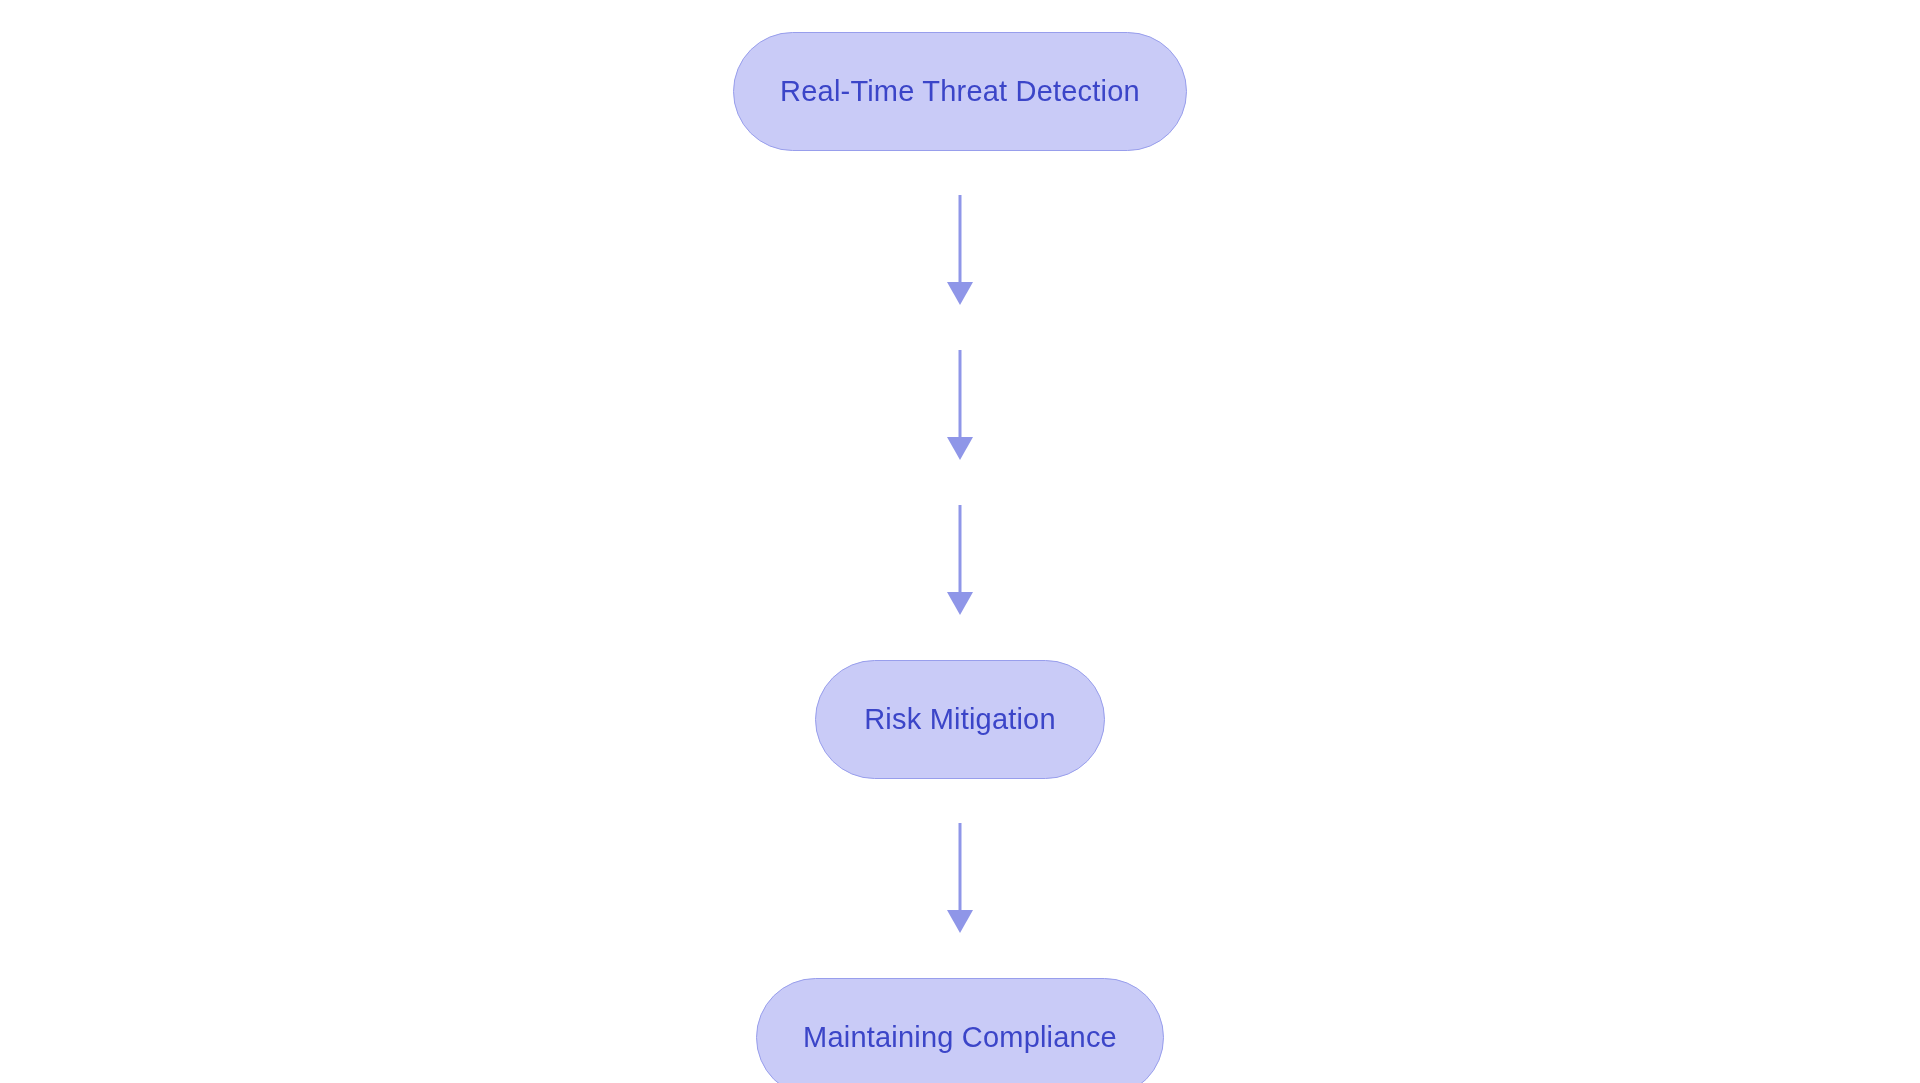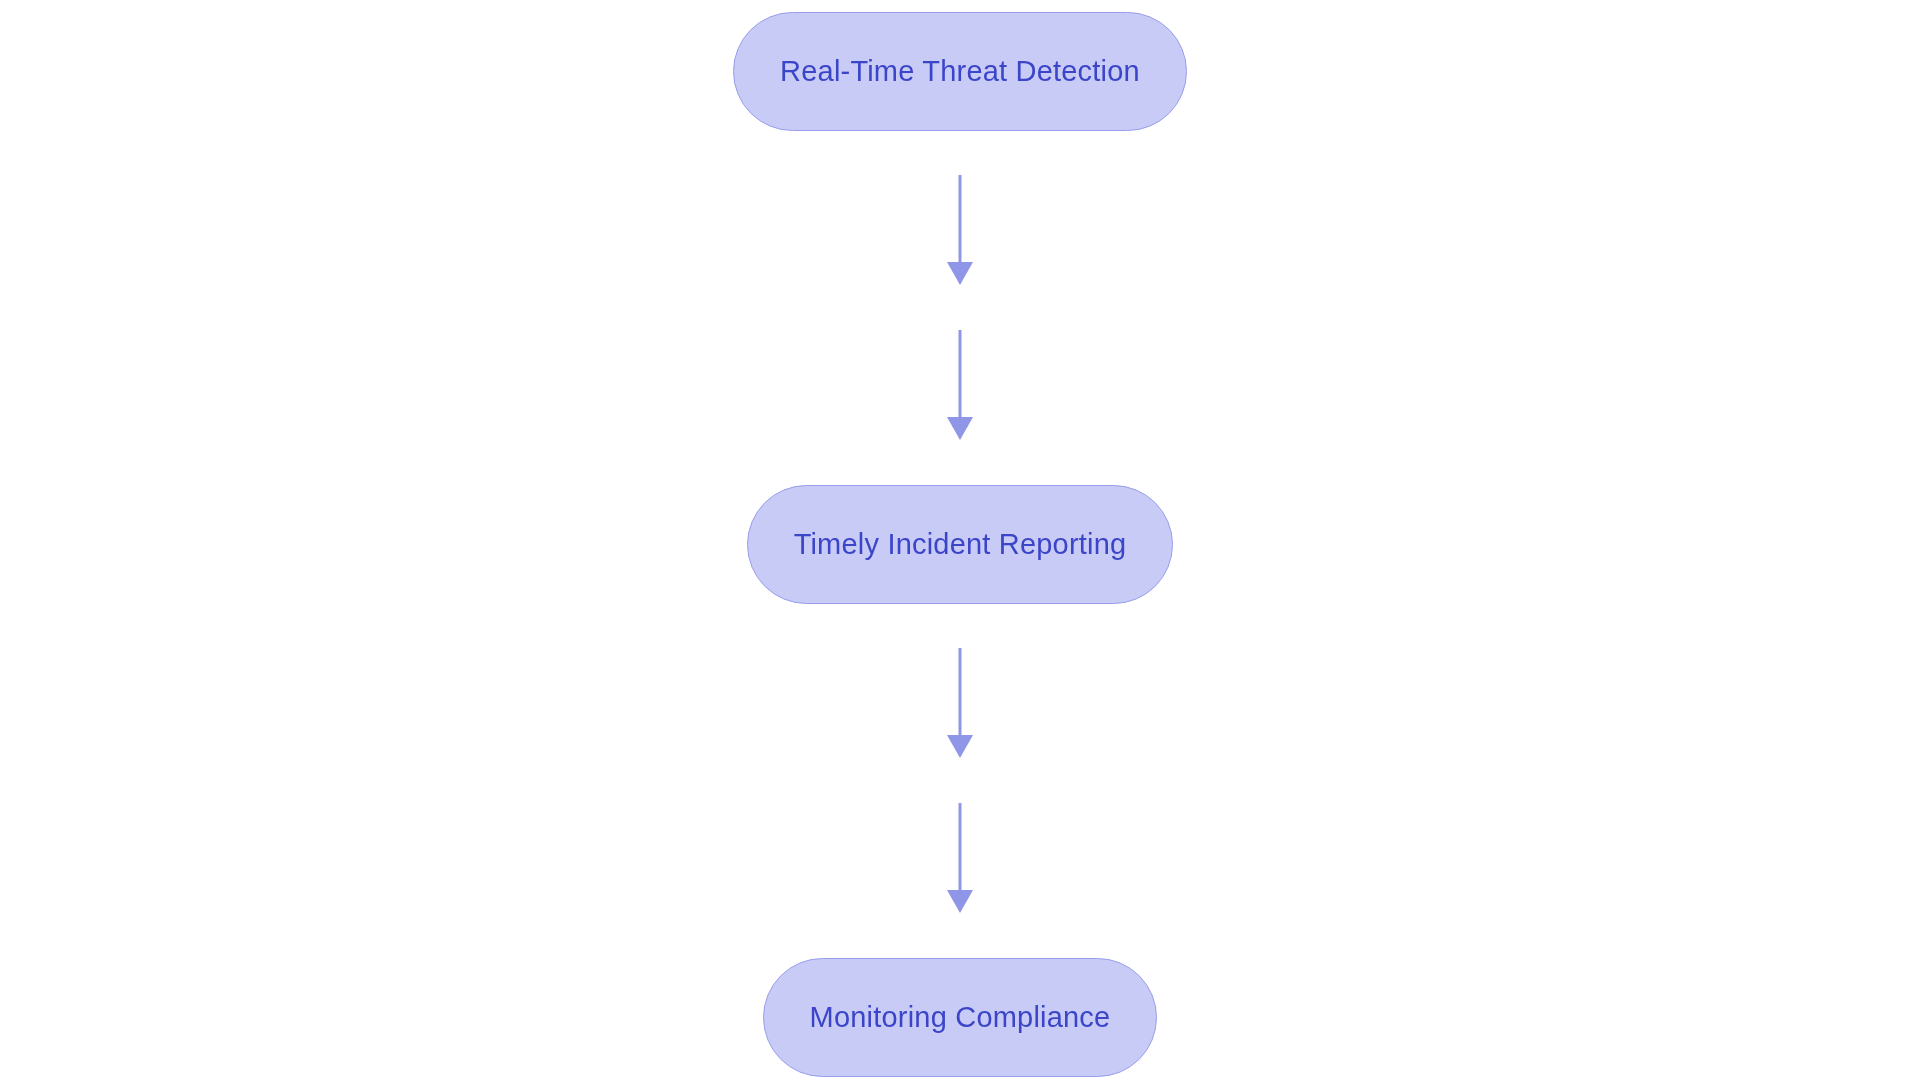--- a/index.html
+++ b/index.html
@@ -17,21 +17,21 @@
     font-family: "Liberation Sans", sans-serif;
     overflow: hidden;
   }
   .canvas {
     width: 1920px;
     height: 929px;
     background: var(--background);
     display: flex;
     flex-direction: column;
     align-items: center;
-    padding-top: 12px;
+    padding-top: 32px;
     gap: 44px;
   }
   .node {
     height: 119px;
     min-width: 290px;
     padding: 0 46px;
     border-radius: 60px;
     background: var(--node-fill);
     border: 1.5px solid var(--node-border);
     display: flex;
@@ -71,32 +71,32 @@
     <line x1="16" y1="0" x2="16" y2="90"></line>
     <polygon points="3,87 29,87 16,110"></polygon>
   </svg>
 
 
   <svg class="arrow" width="32" height="111" viewBox="0 0 32 111">
     <line x1="16" y1="0" x2="16" y2="90"></line>
     <polygon points="3,87 29,87 16,110"></polygon>
   </svg>
 
+
+  <svg class="arrow" width="32" height="111" viewBox="0 0 32 111">
+    <line x1="16" y1="0" x2="16" y2="90"></line>
+    <polygon points="3,87 29,87 16,110"></polygon>
+  </svg>
+
   <div class="node">
-    <span class="label">Timely Incident Reporting</span>
+    <span class="label">Risk Mitigation</span>
   </div>
 
   <svg class="arrow" width="32" height="111" viewBox="0 0 32 111">
     <line x1="16" y1="0" x2="16" y2="90"></line>
     <polygon points="3,87 29,87 16,110"></polygon>
   </svg>
 
-
-  <svg class="arrow" width="32" height="111" viewBox="0 0 32 111">
-    <line x1="16" y1="0" x2="16" y2="90"></line>
-    <polygon points="3,87 29,87 16,110"></polygon>
-  </svg>
-
   <div class="node">
-    <span class="label">Monitoring Compliance</span>
+    <span class="label">Maintaining Compliance</span>
   </div>
 
 </div>
 
 </body></html>

